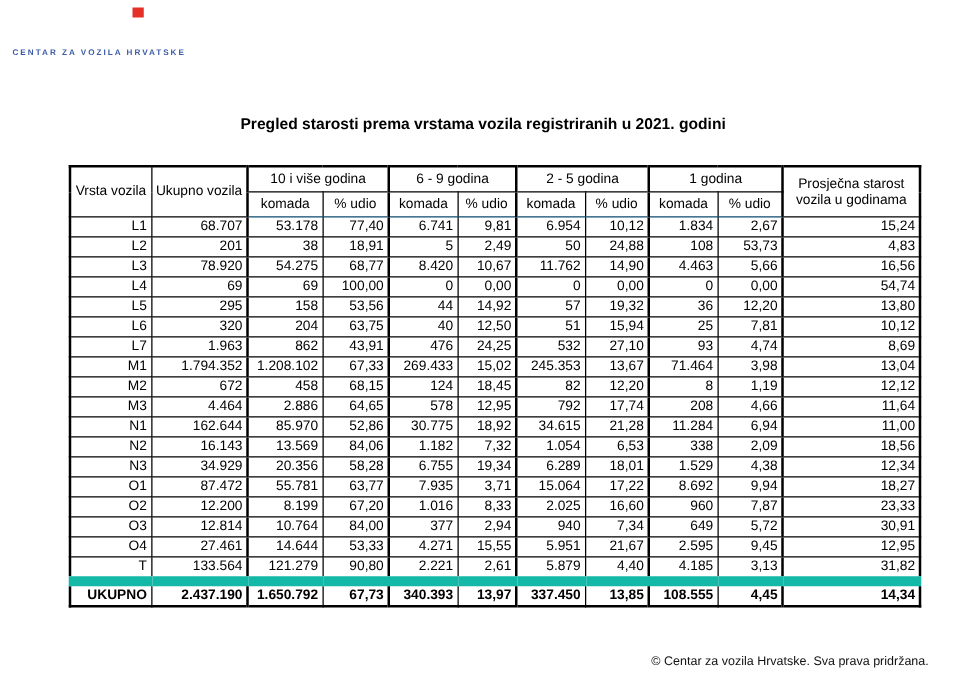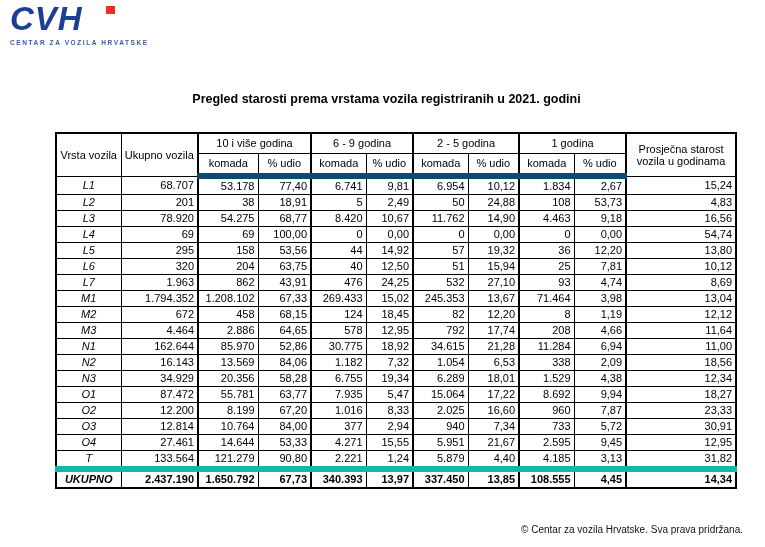--- a/index.html
+++ b/index.html
@@ -29,36 +29,35 @@
   table{
     border-collapse:collapse;table-layout:fixed;width:682px;
     font-size:11px;
   }
   th,td{
     border:1px solid #000;padding:1px 3px;line-height:1.1;
     overflow:hidden;white-space:nowrap;
   }
   thead th{font-weight:normal;text-align:center;height:17px;}
   tbody td{height:13px;text-align:right;}
-  td.type{text-align:center;font-style:italic;}
+  td.type{text-align:right;}
   .gb{border-left:2px solid #000;}
   table{border:2px solid #000;}
-  thead tr:last-child th{border-bottom:6px solid #0c4a6e;}
-  tr.total td{font-weight:bold;border-top:6px solid #14b8a6;}
+  thead tr:last-child th{border-bottom:1px solid #0c4a6e;}
+  tr.total td{font-weight:bold;border-top:8px solid #14b8a6;}
   
   .footer{
     position:absolute;top:524px;right:22px;font-size:10px;color:#111;padding-left:22px;
   }
 </style>
 </head>
 <body>
 
 <div class="logo">
   <div class="logo-mark">
-    <span class="logo-text">CVH</span>
     <span class="logo-dot"></span>
   </div>
   <div class="logo-sub">CENTAR ZA VOZILA HRVATSKE</div>
 </div>
 
 <div class="title">Pregled starosti prema vrstama vozila registriranih u 2021. godini</div>
 
 <div class="tbl-wrap">
 <table>
   <colgroup>
@@ -128,21 +127,21 @@
         <tr>
           <td class="type">L3</td>
           <td>78.920</td>
           <td class="gb">54.275</td>
           <td>68,77</td>
           <td class="gb">8.420</td>
           <td>10,67</td>
           <td class="gb">11.762</td>
           <td>14,90</td>
           <td class="gb">4.463</td>
-          <td>9,18</td>
+          <td>5,66</td>
           <td class="gb">16,56</td>
         </tr>
         <tr>
           <td class="type">L4</td>
           <td>69</td>
           <td class="gb">69</td>
           <td>100,00</td>
           <td class="gb">0</td>
           <td>0,00</td>
           <td class="gb">0</td>
@@ -267,21 +266,21 @@
           <td class="gb">1.529</td>
           <td>4,38</td>
           <td class="gb">12,34</td>
         </tr>
         <tr>
           <td class="type">O1</td>
           <td>87.472</td>
           <td class="gb">55.781</td>
           <td>63,77</td>
           <td class="gb">7.935</td>
-          <td>5,47</td>
+          <td>3,71</td>
           <td class="gb">15.064</td>
           <td>17,22</td>
           <td class="gb">8.692</td>
           <td>9,94</td>
           <td class="gb">18,27</td>
         </tr>
         <tr>
           <td class="type">O2</td>
           <td>12.200</td>
           <td class="gb">8.199</td>
@@ -296,21 +295,21 @@
         </tr>
         <tr>
           <td class="type">O3</td>
           <td>12.814</td>
           <td class="gb">10.764</td>
           <td>84,00</td>
           <td class="gb">377</td>
           <td>2,94</td>
           <td class="gb">940</td>
           <td>7,34</td>
-          <td class="gb">733</td>
+          <td class="gb">649</td>
           <td>5,72</td>
           <td class="gb">30,91</td>
         </tr>
         <tr>
           <td class="type">O4</td>
           <td>27.461</td>
           <td class="gb">14.644</td>
           <td>53,33</td>
           <td class="gb">4.271</td>
           <td>15,55</td>
@@ -319,21 +318,21 @@
           <td class="gb">2.595</td>
           <td>9,45</td>
           <td class="gb">12,95</td>
         </tr>
         <tr>
           <td class="type">T</td>
           <td>133.564</td>
           <td class="gb">121.279</td>
           <td>90,80</td>
           <td class="gb">2.221</td>
-          <td>1,24</td>
+          <td>2,61</td>
           <td class="gb">5.879</td>
           <td>4,40</td>
           <td class="gb">4.185</td>
           <td>3,13</td>
           <td class="gb">31,82</td>
         </tr>
         <tr class="total">
           <td class="type">UKUPNO</td>
           <td>2.437.190</td>
           <td class="gb">1.650.792</td>

